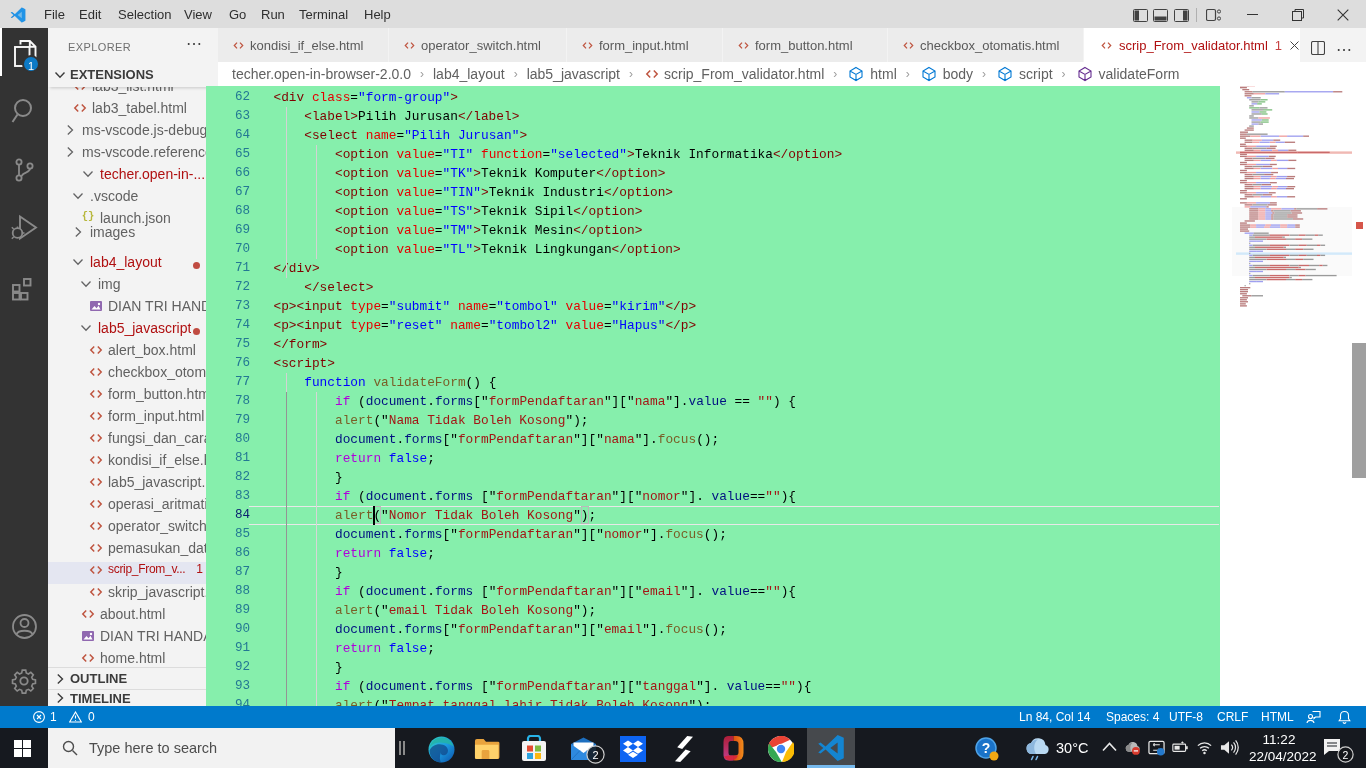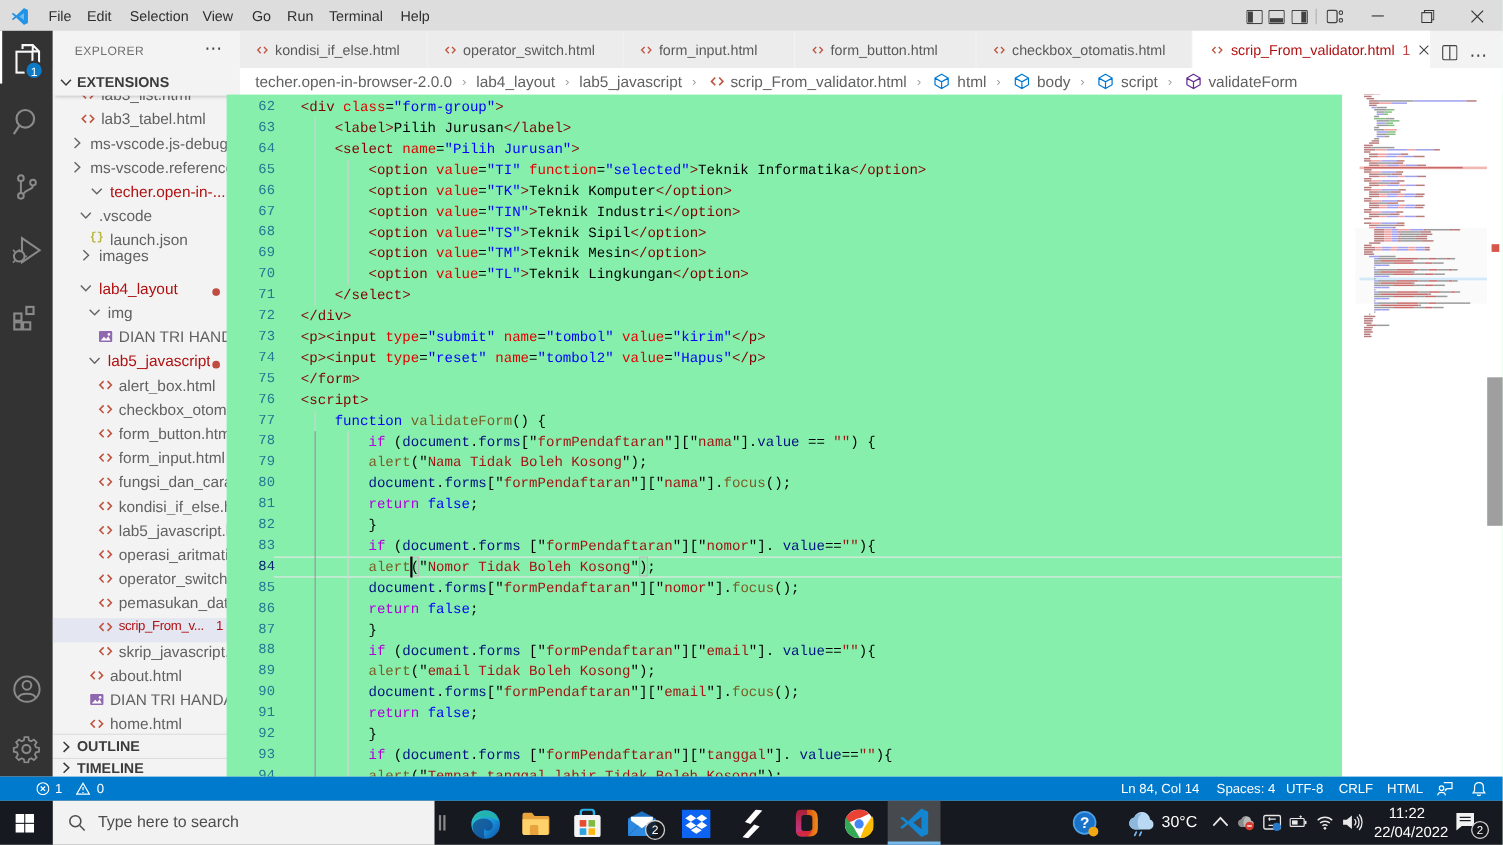--- a/index.html
+++ b/index.html
@@ -472,22 +472,22 @@
  <div id="code">
       <div class="cl"><i class="t">&lt;div</i><i class="b"> </i><i class="a">class</i><i class="b">=</i><i class="v">"form-group"</i><i class="t">&gt;</i></div>
 <div class="cl"><i class="b">    </i><i class="t">&lt;label&gt;</i><i class="b">Pilih Jurusan</i><i class="t">&lt;/label&gt;</i></div>
 <div class="cl"><i class="b">    </i><i class="t">&lt;select</i><i class="b"> </i><i class="a">name</i><i class="b">=</i><i class="v">"Pilih Jurusan"</i><i class="t">&gt;</i></div>
 <div class="cl"><i class="b">        </i><i class="t">&lt;option</i><i class="b"> </i><i class="a">value</i><i class="b">=</i><i class="v">"TI"</i><i class="b"> </i><i class="a">function</i><i class="b">=</i><i class="v">"selected"</i><i class="t">&gt;</i><i class="b">Teknik Informatika</i><i class="t">&lt;/option&gt;</i></div>
 <div class="cl"><i class="b">        </i><i class="t">&lt;option</i><i class="b"> </i><i class="a">value</i><i class="b">=</i><i class="v">"TK"</i><i class="t">&gt;</i><i class="b">Teknik Komputer</i><i class="t">&lt;/option&gt;</i></div>
 <div class="cl"><i class="b">        </i><i class="t">&lt;option</i><i class="b"> </i><i class="a">value</i><i class="b">=</i><i class="v">"TIN"</i><i class="t">&gt;</i><i class="b">Teknik Industri</i><i class="t">&lt;/option&gt;</i></div>
 <div class="cl"><i class="b">        </i><i class="t">&lt;option</i><i class="b"> </i><i class="a">value</i><i class="b">=</i><i class="v">"TS"</i><i class="t">&gt;</i><i class="b">Teknik Sipil</i><i class="t">&lt;/option&gt;</i></div>
 <div class="cl"><i class="b">        </i><i class="t">&lt;option</i><i class="b"> </i><i class="a">value</i><i class="b">=</i><i class="v">"TM"</i><i class="t">&gt;</i><i class="b">Teknik Mesin</i><i class="t">&lt;/option&gt;</i></div>
 <div class="cl"><i class="b">        </i><i class="t">&lt;option</i><i class="b"> </i><i class="a">value</i><i class="b">=</i><i class="v">"TL"</i><i class="t">&gt;</i><i class="b">Teknik Lingkungan</i><i class="t">&lt;/option&gt;</i></div>
+<div class="cl"><i class="t">&lt;/div&gt;</i></div>
 <div class="cl"><i class="b">    </i><i class="t">&lt;/select&gt;</i></div>
-<div class="cl"><i class="t">&lt;/div&gt;</i></div>
 <div class="cl"><i class="t">&lt;p&gt;&lt;input</i><i class="b"> </i><i class="a">type</i><i class="b">=</i><i class="v">"submit"</i><i class="b"> </i><i class="a">name</i><i class="b">=</i><i class="v">"tombol"</i><i class="b"> </i><i class="a">value</i><i class="b">=</i><i class="v">"kirim"</i><i class="t">&lt;/p&gt;</i></div>
 <div class="cl"><i class="t">&lt;p&gt;&lt;input</i><i class="b"> </i><i class="a">type</i><i class="b">=</i><i class="v">"reset"</i><i class="b"> </i><i class="a">name</i><i class="b">=</i><i class="v">"tombol2"</i><i class="b"> </i><i class="a">value</i><i class="b">=</i><i class="v">"Hapus"</i><i class="t">&lt;/p&gt;</i></div>
 <div class="cl"><i class="t">&lt;/form&gt;</i></div>
 <div class="cl"><i class="t">&lt;script&gt;</i></div>
 <div class="cl"><i class="b">    </i><i class="k">function</i><i class="b"> </i><i class="f">validateForm</i><i class="b">() {</i></div>
 <div class="cl"><i class="b">        </i><i class="p">if</i><i class="b"> (</i><i class="d">document</i><i class="b">.</i><i class="d">forms</i><i class="b">["</i><i class="s">formPendaftaran</i><i class="b">"]["</i><i class="s">nama</i><i class="b">"].</i><i class="d">value</i><i class="b"> == </i><i class="s">""</i><i class="b">) {</i></div>
 <div class="cl"><i class="b">        </i><i class="f">alert</i><i class="b">("</i><i class="s">Nama Tidak Boleh Kosong</i><i class="b">");</i></div>
 <div class="cl"><i class="b">        </i><i class="d">document</i><i class="b">.</i><i class="d">forms</i><i class="b">["</i><i class="s">formPendaftaran</i><i class="b">"]["</i><i class="s">nama</i><i class="b">"].</i><i class="f">focus</i><i class="b">();</i></div>
 <div class="cl"><i class="b">        </i><i class="p">return</i><i class="b"> </i><i class="k">false</i><i class="b">;</i></div>
 <div class="cl"><i class="b">        }</i></div>

